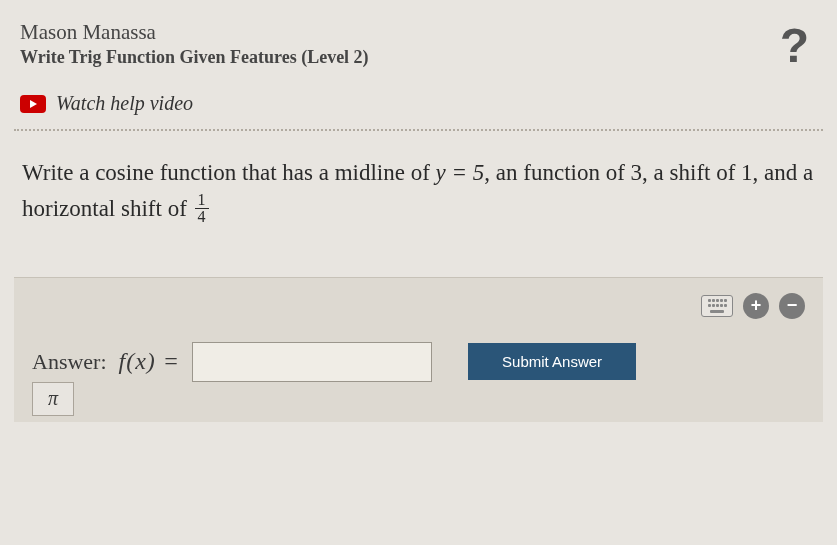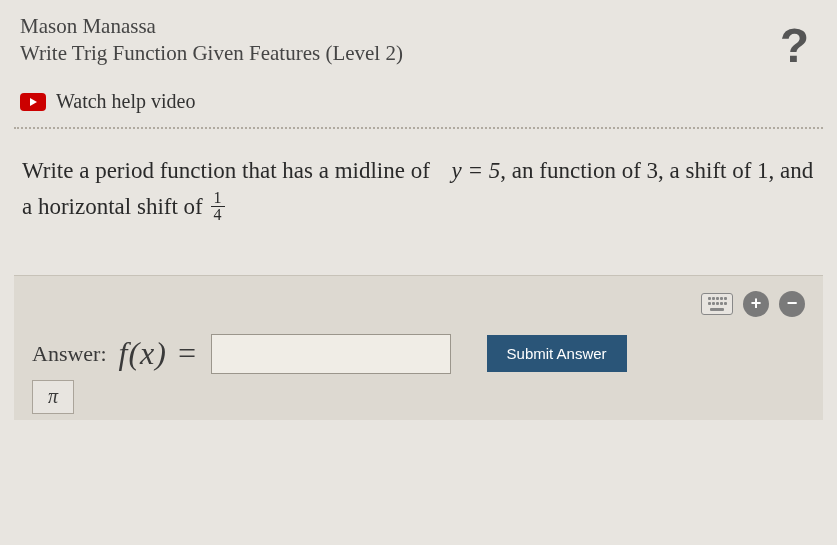--- a/index.html
+++ b/index.html
@@ -7,25 +7,25 @@
     width: 837px;
     height: 545px;
     background: #e8e5e0;
     font-family: Georgia, 'Times New Roman', serif;
     color: #3a3a3a;
     overflow: hidden;
     position: relative;
   }
   .hand { font-family: 'Comic Sans MS', 'Segoe Script', cursive; }
   .header {
-    padding: 14px 20px 12px 20px;
+    padding: 20px 20px 12px 20px;
     position: relative;
   }
   .student-name { font-size: 21px; color: #454545; margin-bottom: 2px; }
-  .lesson-title { font-size: 21px; color: #454545; margin-bottom: 2px; }
+  .lesson-title { font-size: 18px; color: #454545; margin-bottom: 2px; font-weight: bold; }
   .timestamp { font-size: 20px; color: #454545; }
   .help-icon {
     position: absolute;
     top: 18px; right: 28px;
     font-size: 48px;
     font-weight: 900;
     color: #555;
     font-family: Arial, sans-serif;
   }
   .video-row {
@@ -33,34 +33,34 @@
     padding: 10px 20px 14px 20px;
     gap: 10px;
   }
   .yt-icon {
     width: 26px; height: 18px;
     background: #cc0000;
     border-radius: 4px;
     display: flex; align-items: center; justify-content: center;
   }
   .yt-icon svg { width: 10px; height: 10px; }
-  .video-text { font-size: 20px; color: #333; }
+  .video-text { font-size: 20px; color: #333; font-style: italic; }
   .divider {
     height: 0;
     border-top: 2px dotted #b0aaa0;
     margin: 0 14px 18px 14px;
   }
   .question {
     padding: 6px 22px 30px 22px;
     font-family: Georgia, 'Times New Roman', serif;
     font-size: 23px;
     line-height: 1.55;
     color: #2a2a2a;
   }
-  .math { font-family: 'Times New Roman', serif; font-style: italic; margin-left: 16px; }
+  .math { font-family: 'Times New Roman', serif; font-style: italic; }
   .frac {
     display: inline-flex;
     flex-direction: column;
     vertical-align: middle;
     font-size: 16px;
     font-style: normal;
     line-height: 1;
     position: relative;
     top: -2px;
     margin: 0 2px;
@@ -98,36 +98,36 @@
     width: 26px; height: 26px;
     border-radius: 50%;
     background: #7a7a7a;
     color: #fff;
     display: flex; align-items: center; justify-content: center;
     font-size: 18px; font-weight: bold;
     font-family: Arial, sans-serif;
   }
   .answer-row {
     display: flex; align-items: center; gap: 12px;
-    margin-top: 14px;
+    margin-top: 20px;
   }
   .answer-label { font-size: 22px; }
-  .fx { font-family: 'Times New Roman', serif; font-style: italic; font-size: 32px; letter-spacing: 1px; text-align: center;}
+  .fx { font-family: 'Times New Roman', serif; font-style: italic; font-size: 24px; letter-spacing: 1px; text-align: center;}
   .answer-input {
     width: 240px; height: 40px;
     background: #f0ede6;
     border: 1.5px solid #9b968c;
     font-size: 20px;
     padding: 4px 8px;
   }
   .submit-btn {
     background: #2a5578;
     color: #fff;
     border: none;
-    padding: 10px 20px;
+    padding: 10px 34px;
     font-size: 15px;
     font-family: Arial, sans-serif;
     margin-left: 24px;
   }
   .pi-btn {
     position: absolute;
     left: 18px; bottom: 6px;
     width: 42px; height: 34px;
     border: 1.5px solid #aaa49a;
     background: #e8e5e0;
@@ -151,21 +151,21 @@
     <svg viewBox="0 0 10 10">
         <polygon points="2,1 9,5 2,9" fill="#fff"></polygon>
       </svg>
   </span>
   <span class="hand video-text">Watch help video</span>
 </div>
 
 <div class="divider"></div>
 
 <div class="question">
-  <span>Write a period function that has a midline of </span><span class="math">y = 5</span><span>, an function of </span><span>3</span><span>, a shift of </span><span>1</span><span>, and a horizontal shift of </span><span class="frac">
+  <span>Write a cosine function that has a midline of </span><span class="math">y = 5</span><span>, an function of </span><span>3</span><span>, a shift of </span><span>1</span><span>, and a horizontal shift of </span><span class="frac">
       <span class="num">1</span>
       <span class="den">4</span>
     </span>
 </div>
 
 <div class="answer-area">
   <div class="controls-row">
     <span class="kbd-icon">
       <span class="krow">
           <span class="kdot"></span>

